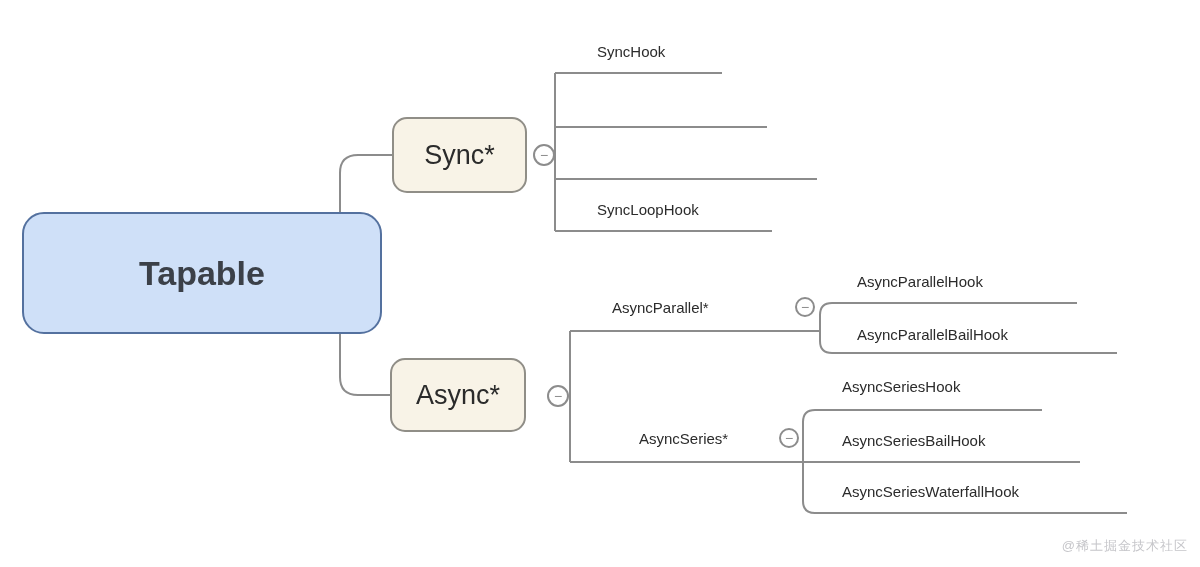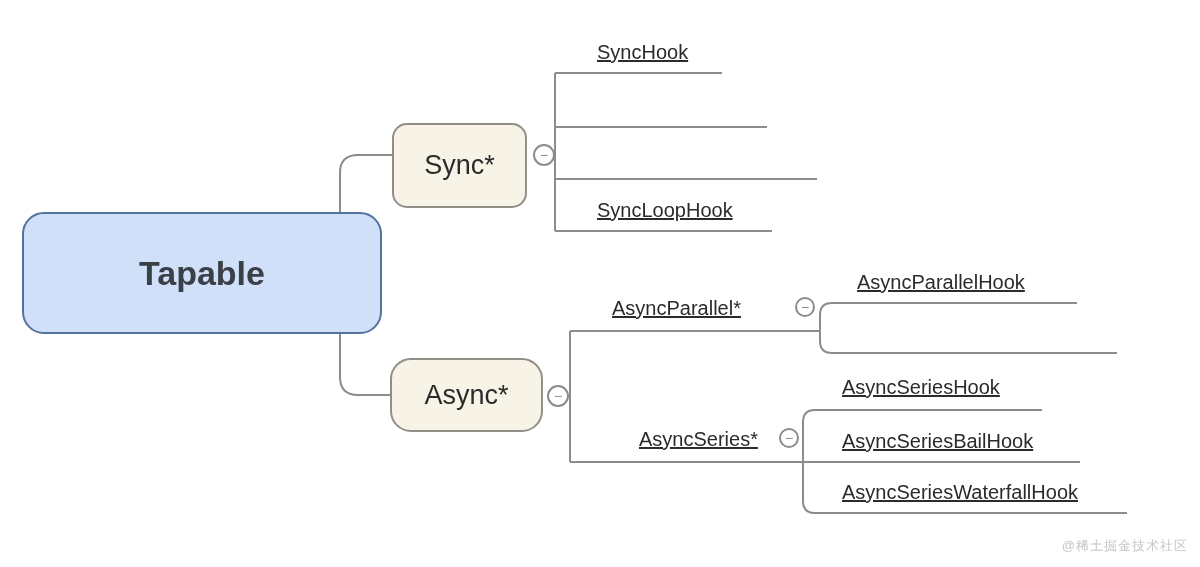--- a/index.html
+++ b/index.html
@@ -22,25 +22,25 @@
   }
   .topic.root{
     left:22px;top:212px;width:360px;height:122px;
     background:var(--root-fill);border:2.5px solid var(--root-border);border-radius:22px;
     font-size:34px;font-weight:700;color:var(--root-text);
   }
   .topic.branch{
     background:var(--branch-fill);border:2px solid var(--branch-border);border-radius:15px;
     font-size:27px;color:var(--text);
   }
-  .topic.sync{left:392px;top:123px;width:135px;height:85px;}
-  .topic.async{left:390px;top:358px;width:153px;height:74px;border-radius:21px;}
+  .topic.sync{left:392px;top:117px;width:135px;height:76px;}
+  .topic.async{left:390px;top:358px;width:136px;height:74px;}
   .leaf{
     position:absolute;z-index:2;white-space:nowrap;
-    font-size:20px;line-height:22px;color:var(--text);text-decoration:underline;
+    font-size:15px;line-height:22px;color:var(--text);
   }
   .collapse{
     position:absolute;z-index:3;box-sizing:border-box;
     background:#fff;border:2px solid var(--line,#8c8c8c);border-radius:50%;
     display:flex;align-items:center;justify-content:center;
     color:var(--line,#8c8c8c);font-size:14px;line-height:1;cursor:pointer;
     user-select:none;
   }
   .collapse.big{width:22px;height:22px;}
   .collapse.small{width:20px;height:20px;}
@@ -72,20 +72,21 @@
   <div class="collapse small" style="left:795px;top:297px;">−</div>
   <div class="collapse small" style="left:779px;top:428px;">−</div>
 
   <div class="leaf" style="left:597px;top:41px;">SyncHook</div>
   <div class="leaf" style="left:612px;top:297px;">AsyncParallel*</div>
 
   <div class="leaf" style="left:597px;top:199px;">SyncLoopHook</div>
   <div class="leaf" style="left:596px;top:428px;margin-left:43px;">AsyncSeries*</div>
 
   <div class="leaf" style="left:857px;top:271px;">AsyncParallelHook</div>
+  <div class="leaf" style="left:857px;top:324px;">AsyncParallelBailHook</div>
 
   <div class="leaf" style="left:842px;top:376px;">AsyncSeriesHook</div>
   <div class="leaf" style="left:842px;top:430px;">AsyncSeriesBailHook</div>
   <div class="leaf" style="left:842px;top:481px;">AsyncSeriesWaterfallHook</div>
 
   <div class="watermark">@稀土掘金技术社区</div>
 
 </div>
 
 </body></html>

